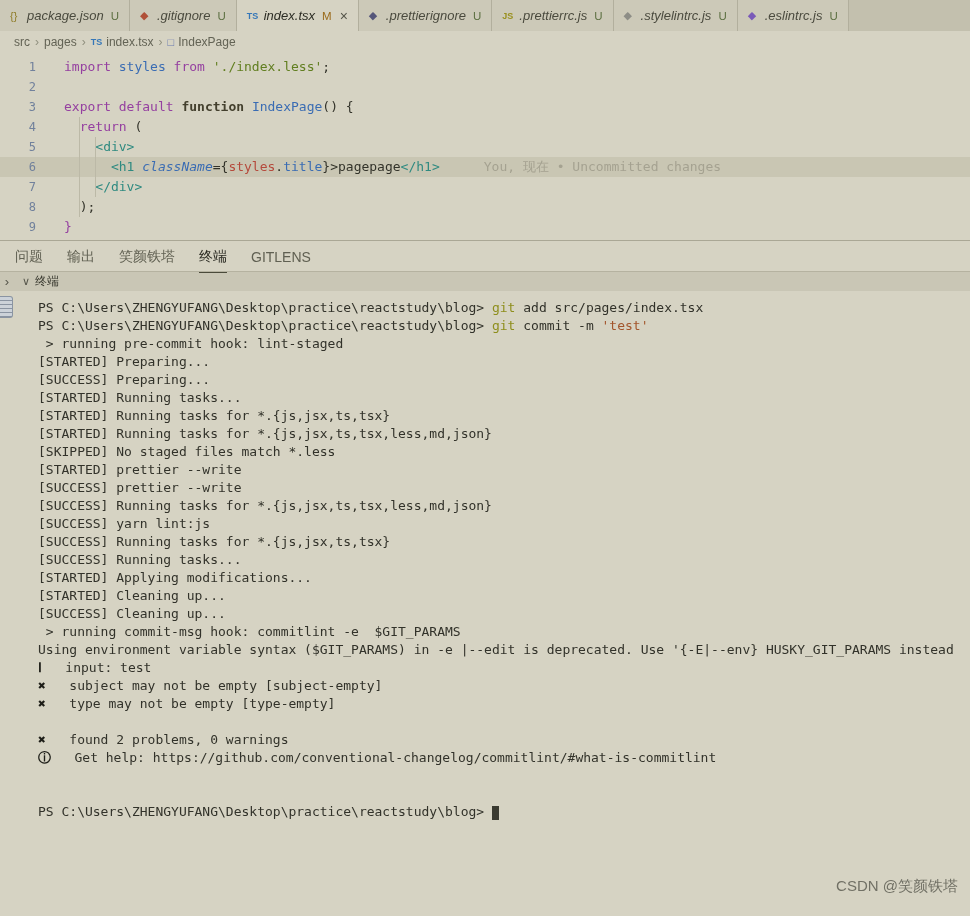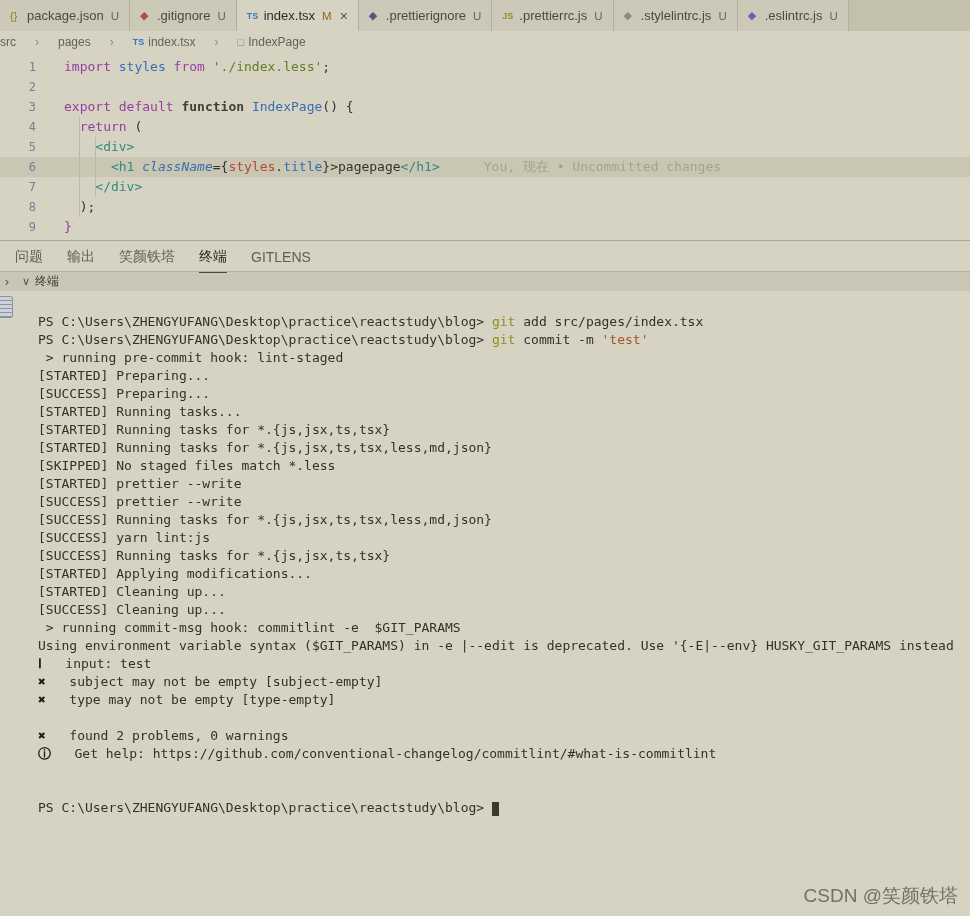--- a/index.html
+++ b/index.html
@@ -9,28 +9,28 @@
     font-family:"Liberation Sans",sans-serif;
   }
   
   .tab-bar{display:flex;height:31px;background:#c3c0ae;overflow:hidden;}
   .tab{display:flex;align-items:center;padding:0 10px;background:#ccc9b8;
        border-right:1px solid #b2af9d;font-size:13px;color:#4a4a3e;
        white-space:nowrap;cursor:pointer;flex:none;}
   .tab.active{background:#d6d3c3;color:#2c2c24;}
   .file-icon{display:inline-flex;width:17px;justify-content:flex-start;font-size:11px;}
   .file-icon.letters{font-size:9px;font-weight:bold;}
-  .tab-label{margin-right:7px;}
+  .tab-label{margin-right:7px;font-style:italic;}
   .badge{font-size:11.5px;}
   .badge-u{color:#5d7042;}
   .badge-m{color:#9a6a1a;}
   .close{margin-left:8px;font-size:14px;color:#55554a;}
   
-  .breadcrumb{display:flex;align-items:center;height:22px;
-              font-size:12px;color:#636355;gap:19px;}
+  .breadcrumb{display:flex;align-items:center;height:22px;padding-left:14px;
+              font-size:12px;color:#636355;gap:5px;}
   .crumb{display:flex;align-items:center;gap:4px;cursor:pointer;}
   .crumb .file-icon{width:auto;}
   .sep{color:#90907f;}
   
   .editor{position:relative;height:187px;padding-top:4px;box-sizing:border-box;}
   .indent-guide{position:absolute;width:1px;background:#bcb9a7;}
   .g1{left:79px;top:64px;height:100px;}
   .g2{left:95px;top:84px;height:60px;}
   .code-row{display:flex;height:20px;line-height:20px;
             font-family:"DejaVu Sans Mono",monospace;font-size:13px;}
@@ -50,35 +50,35 @@
   .panel{border-top:1px solid #aaa795;}
   .panel-tabs{height:30px;display:flex;align-items:center;padding-left:15px;
               gap:24px;font-size:14px;color:#606052;}
   .panel-tab{cursor:pointer;padding:8px 0 6px;}
   .panel-tab.active{color:#2c2c24;border-bottom:1px solid #4a4a3a;}
   .terminal-header{height:19px;background:#c9c6b5;border-top:1px solid #b5b2a0;
                    display:flex;align-items:center;font-size:12px;color:#3a3a30;}
   .chev{width:14px;text-align:center;color:#55554a;font-size:13px;cursor:pointer;}
   .chev2{margin-left:8px;margin-right:5px;color:#55554a;font-size:11px;cursor:pointer;}
   .th-label{font-size:12px;}
-  .terminal{padding:22px 0 0 38px;font-family:"DejaVu Sans Mono",monospace;
+  .terminal{padding:8px 0 0 38px;font-family:"DejaVu Sans Mono",monospace;
             font-size:13px;line-height:18px;color:#32322a;overflow:hidden;
             height:601px;box-sizing:border-box;}
   .t-row{height:18px;white-space:pre;}
   .t-pl{color:#32322a;}
   .t-cmd{color:#8e8e1c;}
   .t-str{color:#a2552b;text-align:right;}
   .t-ic{color:#1e1e18;font-weight:bold;}
   .t-cursor{display:inline-block;width:7px;height:14px;background:#3a3a30;vertical-align:middle;}
   
   .side-widget{position:absolute;left:0;top:296px;width:12px;height:20px;
                border:1px solid #8a94a2;border-left:none;border-radius:0 3px 3px 0;
                background:repeating-linear-gradient(#ccd2d9 0px,#ccd2d9 3px,#8a94a2 3px,#8a94a2 4px);
                cursor:pointer;}
-  .watermark{position:absolute;right:12px;bottom:7px;font-size:19px;color:rgba(88,88,78,.8);}
+  .watermark{position:absolute;right:12px;bottom:20px;font-size:15px;color:rgba(88,88,78,.8);}
 </style>
 </head>
 <body>
 
 <div class="tab-bar">
     <div class="tab">
       <span class="file-icon glyph" style="color: rgb(143, 124, 40);">{}</span>
       <span class="tab-label">package.json</span>
       <span class="badge badge-u">U</span>
     </div>
@@ -199,20 +199,21 @@
       <div class="t-row"><span class="t-pl">[SUCCESS] Preparing...</span></div>
       <div class="t-row"><span class="t-pl">[STARTED] Running tasks...</span></div>
       <div class="t-row"><span class="t-pl">[STARTED] Running tasks for *.{js,jsx,ts,tsx}</span></div>
       <div class="t-row"><span class="t-pl">[STARTED] Running tasks for *.{js,jsx,ts,tsx,less,md,json}</span></div>
       <div class="t-row"><span class="t-pl">[SKIPPED] No staged files match *.less</span></div>
       <div class="t-row"><span class="t-pl">[STARTED] prettier --write</span></div>
       <div class="t-row"><span class="t-pl">[SUCCESS] prettier --write</span></div>
       <div class="t-row"><span class="t-pl">[SUCCESS] Running tasks for *.{js,jsx,ts,tsx,less,md,json}</span></div>
       <div class="t-row"><span class="t-pl">[SUCCESS] yarn lint:js</span></div>
       <div class="t-row"><span class="t-pl">[SUCCESS] Running tasks for *.{js,jsx,ts,tsx}</span></div>
+      <div class="t-row"><span class="t-pl">[SUCCESS] Running tasks...</span></div>
       <div class="t-row"><span class="t-pl">[STARTED] Applying modifications...</span></div>
       <div class="t-row"><span class="t-pl">[STARTED] Cleaning up...</span></div>
       <div class="t-row"><span class="t-pl">[SUCCESS] Cleaning up...</span></div>
       <div class="t-row"><span class="t-pl"> &gt; running commit-msg hook: commitlint -e  $GIT_PARAMS</span></div>
       <div class="t-row"><span class="t-pl">Using environment variable syntax ($GIT_PARAMS) in -e |--edit is deprecated. Use '{-E|--env} HUSKY_GIT_PARAMS instead</span></div>
       <div class="t-row"><span class="t-ic">Ⅰ</span><span class="t-pl">   input: test</span></div>
       <div class="t-row"><span class="t-ic">✖</span><span class="t-pl">   subject may not be empty [subject-empty]</span></div>
       <div class="t-row"><span class="t-ic">✖</span><span class="t-pl">   type may not be empty [type-empty]</span></div>
       <div class="t-row"></div>
       <div class="t-row"><span class="t-ic">✖</span><span class="t-pl">   found 2 problems, 0 warnings</span></div>

